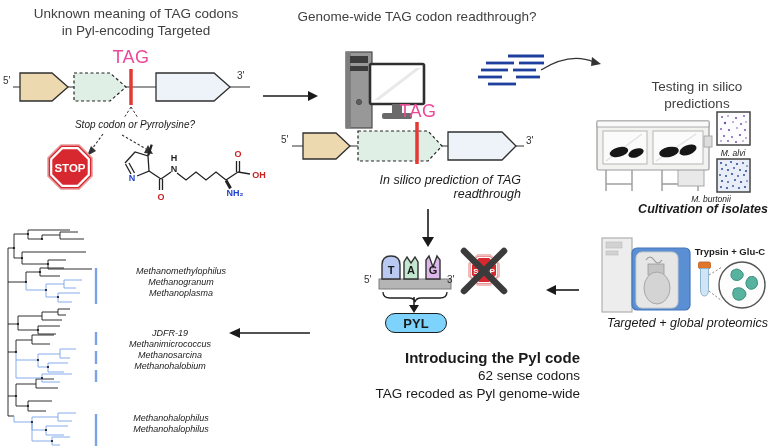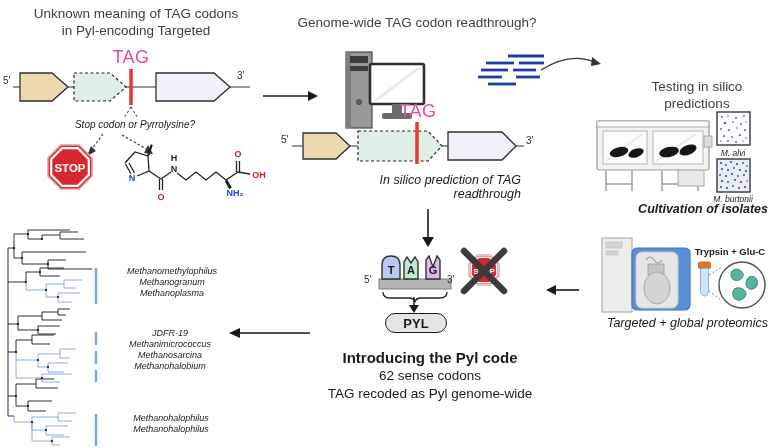--- a/index.html
+++ b/index.html
@@ -9,21 +9,21 @@
   .c{text-align:center;}
   .b{font-weight:bold;}
   .i{font-style:italic;}
   .t-title{font-size:13.5px;font-weight:normal;line-height:17px;color:#404040;}
   .t-tag{font-size:18px;color:#ec4899;letter-spacing:.5px;}
   .t-prime{font-size:10px;color:#333;}
   .t-q{font-size:10px;}
   .t-cap{font-size:12.5px;text-align:right;}
   .t-species{font-size:9px;line-height:11px;color:#222;}
   .t-sporadic{font-size:11px;line-height:13.5px;}
-  .pill{border:1.8px solid #1d1d1d;border-radius:11px;background:#e5e5e5;
+  .pill{border:1.8px solid #1d1d1d;border-radius:11px;background:#7dd3fc;
         font-size:13px;font-weight:bold;display:flex;align-items:center;justify-content:center;}
   .line-block span{display:block;}
 </style>
 </head>
 <body>
 
 <div id="canvas">
 
   <div class="abs c t-title line-block" style="left:8px;top:5px;width:256px;">
     <span>Unknown meaning of TAG codons</span>
@@ -115,42 +115,42 @@
         <circle cx="26" cy="180" r="1.1"></circle>
         <circle cx="30" cy="196" r="1.1"></circle>
       <circle cx="44" cy="204" r="1.1"></circle>
         <circle cx="50" cy="215" r="1.1"></circle>
     </g>
     <line x1="94" y1="42" x2="94" y2="78" stroke="#7ba3e8" stroke-width="2.4"></line>
     <line x1="94" y1="106" x2="94" y2="156" stroke="#7ba3e8" stroke-width="2.4" stroke-dasharray="13,6"></line>
     <line x1="94" y1="188" x2="94" y2="220" stroke="#7ba3e8" stroke-width="2.4"></line>
   </svg>
 
-  <div class="abs c i t-species line-block" style="left:112px;top:266px;width:120px;">
+  <div class="abs c i t-species line-block" style="left:121px;top:266px;width:120px;">
     <span>Methanomethylophilus</span>
     <span>Methanogranum</span>
     <span>Methanoplasma</span>
   </div>
   <div class="abs c i t-species line-block" style="left:108px;top:328px;width:124px;">
     <span>JDFR-19</span>
     <span>Methanimicrococcus</span>
     <span>Methanosarcina</span>
     <span>Methanohalobium</span>
   </div>
   <div class="abs c i t-species line-block" style="left:110px;top:413px;width:122px;">
     <span>Methanohalophilus</span>
     <span>Methanohalophilus</span>
   </div>
 
   <svg class="abs" style="left:229px;top:327px;" width="82" height="12" viewBox="0 0 82 12">
     <line x1="10" y1="6" x2="81" y2="6" stroke="#1a1a1a" stroke-width="1.6"></line>
     <polygon points="11,1 0,6 11,11" fill="#1a1a1a"></polygon>
   </svg>
 
-  <div class="abs c t-title" style="left:283px;top:14px;width:268px;">Genome-wide TAG codon readthrough?</div>
+  <div class="abs c t-title" style="left:283px;top:8px;width:268px;">Genome-wide TAG codon readthrough?</div>
 
   <svg class="abs" style="left:262px;top:89px;" width="56" height="14" viewBox="0 0 56 14">
     <line x1="1" y1="7" x2="46" y2="7" stroke="#1a1a1a" stroke-width="1.6"></line>
     <polygon points="46,2 56,7 46,12" fill="#1a1a1a"></polygon>
   </svg>
 
   <svg class="abs" style="left:340px;top:50px;" width="86" height="86" viewBox="0 0 86 86">
     <rect x="6" y="2" width="26" height="76" fill="#989898" stroke="#4a4a4a" stroke-width="1.2"></rect>
     <rect x="6" y="2" width="5" height="76" fill="#7e7e7e"></rect>
     <rect x="10" y="6" width="18" height="7" fill="#3c3c3c"></rect>
@@ -231,21 +231,21 @@
       <line x1="9" y1="8" x2="49" y2="48"></line>
       <line x1="49" y1="8" x2="9" y2="48"></line>
     </g>
   </svg>
 
   <svg class="abs" style="left:546px;top:284px;" width="34" height="12" viewBox="0 0 34 12">
     <line x1="9" y1="6" x2="33" y2="6" stroke="#1a1a1a" stroke-width="1.6"></line>
     <polygon points="10,1 0,6 10,11" fill="#1a1a1a"></polygon>
   </svg>
 
-  <div class="abs c" style="left:280px;top:349px;width:300px;">
+  <div class="abs c" style="left:280px;top:349px;width:300px;text-align:right;">
     <div class="b" style="font-size:15px;line-height:18px;">Introducing the Pyl code</div>
     <div style="font-size:13.5px;line-height:18px;">62 sense codons</div>
     <div style="font-size:13.5px;line-height:18px;">TAG recoded as Pyl genome-wide</div>
   </div>
 
   <div class="abs c t-title line-block" style="left:627px;top:78px;width:140px;">
     <span>Testing in silico</span>
     <span>predictions</span>
   </div>
 
@@ -325,21 +325,21 @@
       <circle cx="19" cy="22" r="1"></circle>
         <circle cx="25" cy="24" r="1.1"></circle>
         <circle cx="31" cy="23" r="0.8"></circle>
       <circle cx="5" cy="29" r="1"></circle>
         <circle cx="11" cy="30" r="1.1"></circle>
         <circle cx="17" cy="28" r="0.9"></circle>
       <circle cx="23" cy="30" r="1"></circle>
         <circle cx="29" cy="29" r="1.1"></circle>
     </g>
   </svg>
-  <div class="abs c i" style="left:703px;top:194px;width:60px;font-size:8.5px;">M. burtonii</div>
+  <div class="abs c i" style="left:681px;top:194px;width:60px;font-size:8.5px;">M. burtonii</div>
 
   <div class="abs c i t-cap" style="left:602px;top:202px;width:166px;font-weight:bold;">Cultivation of isolates</div>
 
   <svg class="abs" style="left:598px;top:236px;" width="96" height="80" viewBox="0 0 96 80">
     <rect x="4" y="2" width="30" height="74" fill="#ededed" stroke="#b0b0b0" stroke-width="1.2"></rect>
     <rect x="8" y="6" width="16" height="6" fill="#d2d2d2" stroke="#bbb" stroke-width="0.6"></rect>
     <rect x="8" y="15" width="12" height="4" fill="#d2d2d2" stroke="#bbb" stroke-width="0.6"></rect>
     <rect x="34" y="12" width="58" height="62" rx="5" fill="#5b8fd4" stroke="#4576b8" stroke-width="1.2"></rect>
     <rect x="38" y="16" width="42" height="56" rx="6" fill="#e6e6e6" stroke="#c9c9c9" stroke-width="1"></rect>
     <path d="M48,24 q4,-6 8,0 q4,6 8,0" stroke="#9a9a9a" stroke-width="1.2" fill="none"></path>

